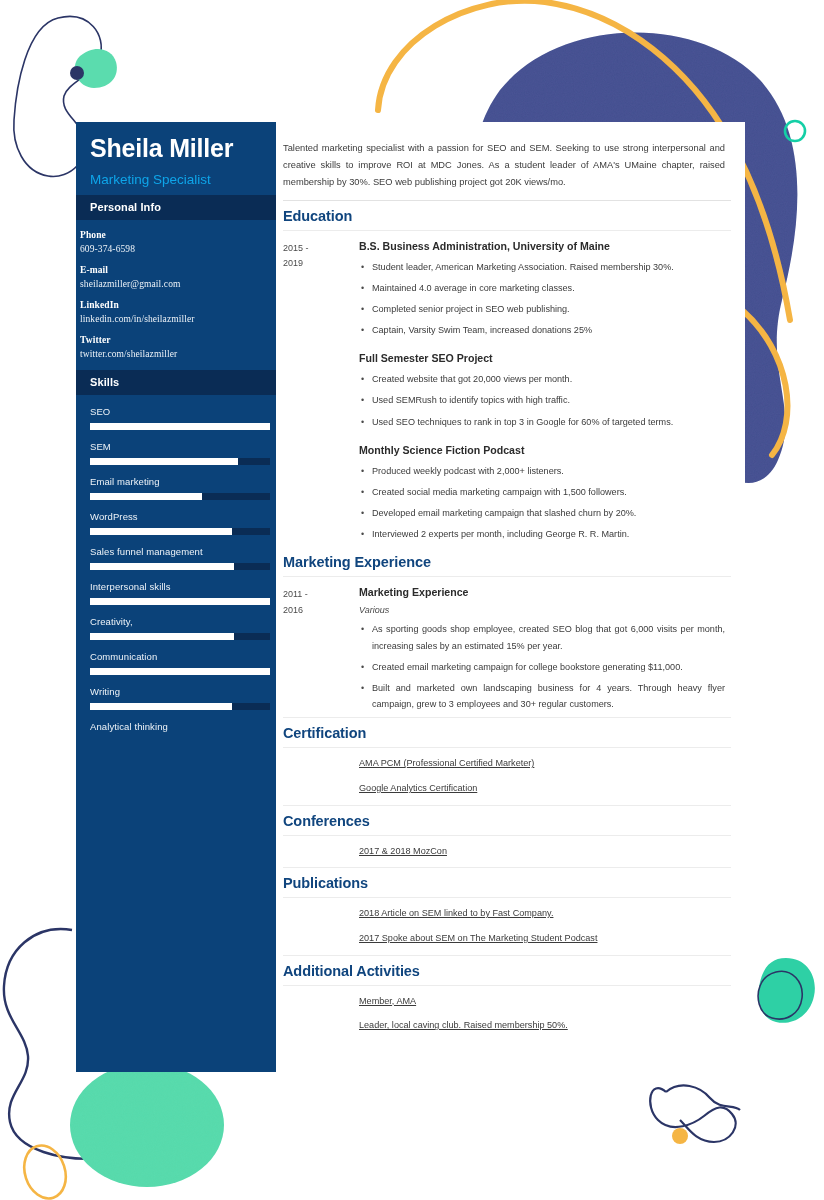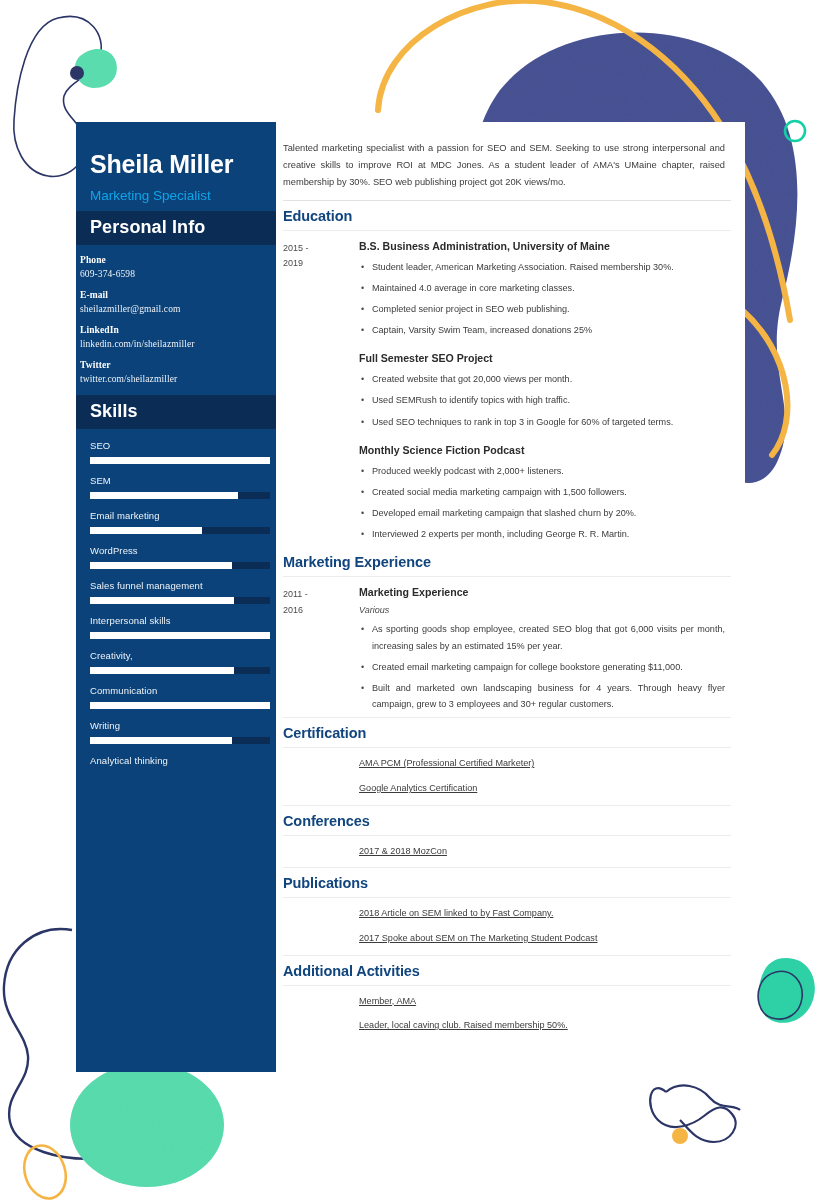--- a/index.html
+++ b/index.html
@@ -18,27 +18,27 @@
   .card{
     position:absolute;left:76px;top:122px;width:669px;height:950px;
     background:#ffffff;z-index:2;
   }
 
   
   .sidebar{
     position:absolute;left:0;top:0;width:200px;height:950px;
     background:#0b4279;color:#ffffff;box-sizing:border-box;
   }
-  .side-head{padding:28px 14px 8px 14px;}
+  .side-head{padding:12px 14px 8px 14px;}
   .name{font-size:25px;font-weight:bold;letter-spacing:-0.2px;line-height:1.15;margin:0;}
   .job-title{font-size:13.5px;font-weight:normal;margin:9px 0 0 0;color:#0ea5e9;}
 
   .side-bar-head{
     background:#0a2c55;padding:6px 4px 7px 14px;
-    font-size:18px;font-weight:bold;letter-spacing:0.1px;
+    font-size:11px;font-weight:bold;letter-spacing:0.1px;
   }
   .side-body{padding:10px 14px 0 4px;font-family:Liberation Serif, serif;}
 
   .info-block{margin-bottom:11px;}
   .info-label{font-size:9.5px;font-weight:bold;margin:0 0 4px 0;letter-spacing:0.1px;}
   .info-value{font-size:9.5px;margin:0;color:#eef3f8;letter-spacing:0.1px;}
 
   .skills-body{padding:11px 14px 0 14px;}
   .skill{margin-bottom:11px;}
   .skill-name{font-size:9.5px;margin:0 0 6px 0;color:#eef3f8;letter-spacing:0.1px;}

